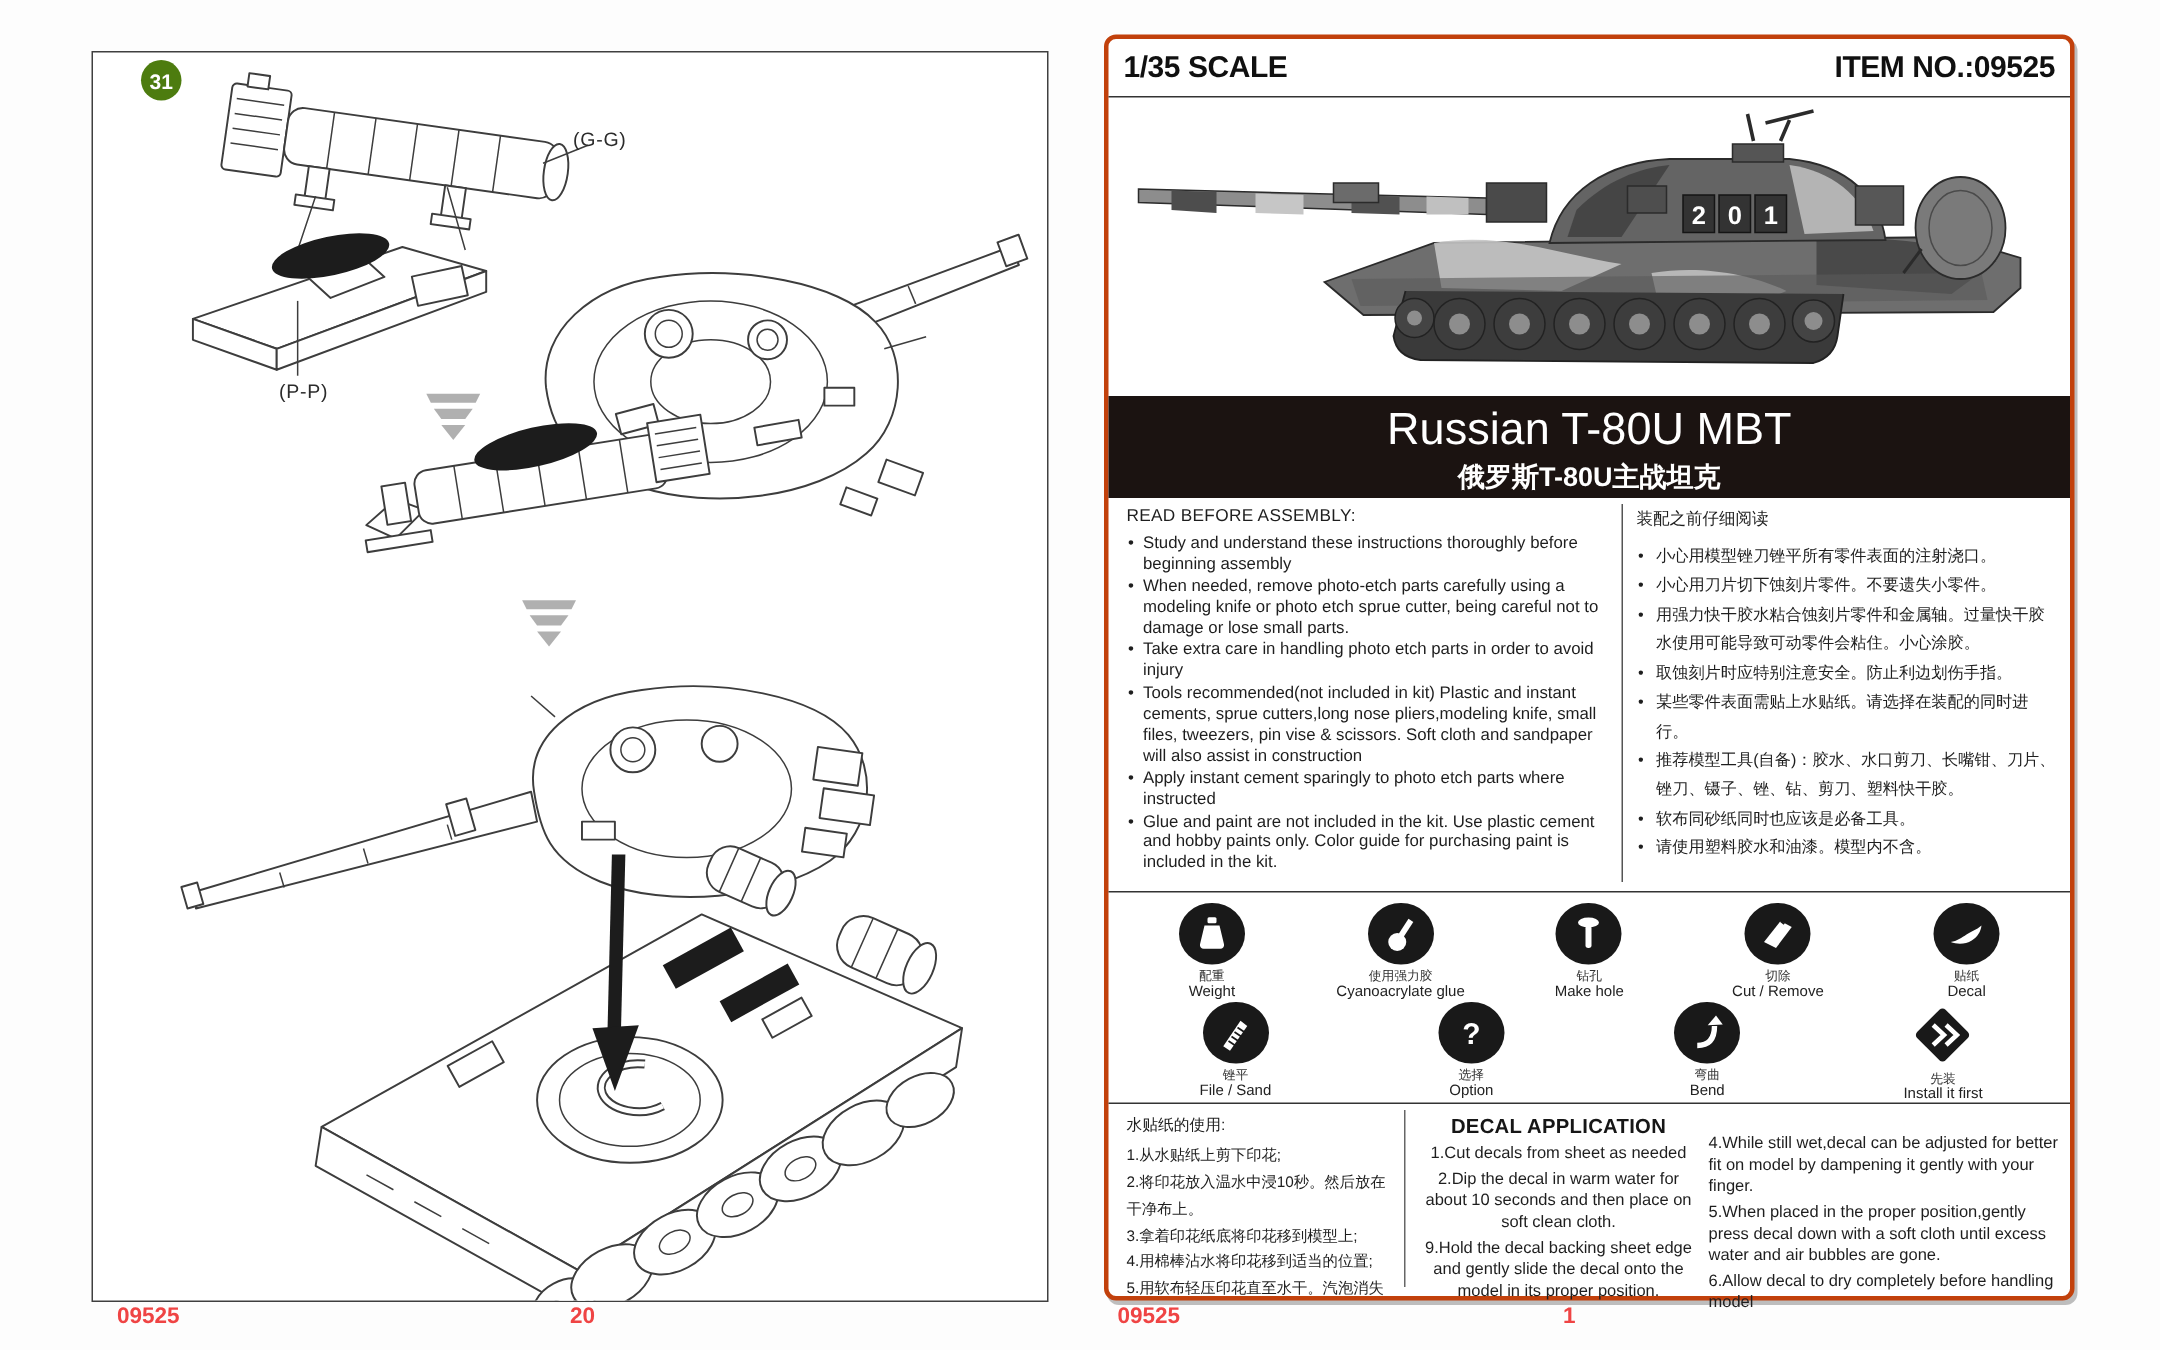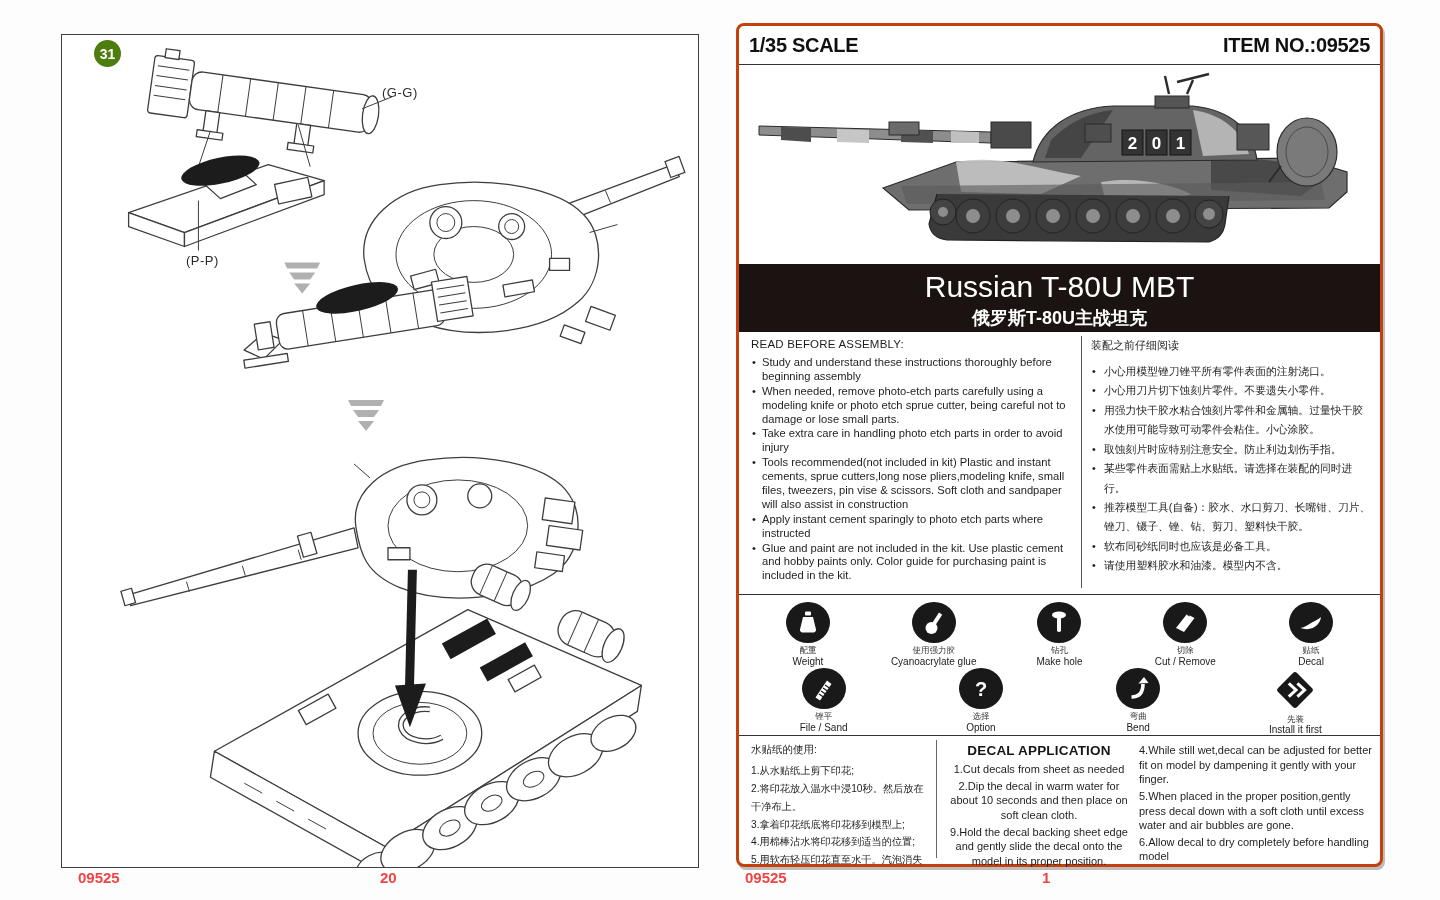--- a/index.html
+++ b/index.html
@@ -45,21 +45,21 @@
   .icirc { width:44px; height:44px; border-radius:50%; background:#191919; display:flex; align-items:center; justify-content:center; margin-bottom:2px; }
   .icirc svg, .idia svg { display:block; }
   .idia { width:44px; height:44px; margin-bottom:2px; }
   .izh { font-size:8.5px; color:#333; line-height:1.2; }
   .ien { font-size:10px; color:#222; line-height:1.25; }
 
   .decal-wrap { position:absolute; left:0; right:0; top:710px; bottom:0; }
   .dc-zh { position:absolute; left:12px; top:7px; width:180px; }
   .dc-div { position:absolute; left:197px; top:4px; bottom:6px; border-left:1.2px solid #666; }
   .dc-en1 { position:absolute; left:208px; top:7px; width:184px;text-align:center; }
-  .dc-en2 { position:absolute; left:400px; top:7px; width:234px; }
+  .dc-en2 { position:absolute; left:400px; top:19px; width:234px; }
   .dc-zh-head { font-size:10.5px; margin-bottom:5px; color:#1e1e1e; }
   .dc-zh-step { font-size:10.2px; line-height:1.75; color:#1e1e1e; }
   .dc-en-head { font-size:13.5px; font-weight:bold; margin-bottom:4px; color:#161616; letter-spacing:.2px; }
   .dc-en-step { font-size:11px; line-height:1.33; margin-bottom:2px; color:#1e1e1e; }
 
   .footer-text { position:absolute; font-weight:bold; font-size:15px; color:#ef4444; }
   #f-l-item { left:78px; top:869px; }
   #f-l-page { left:380px; top:869px; }
   #f-r-item { left:745px; top:869px; }
   #f-r-page { left:1042px; top:869px; }

